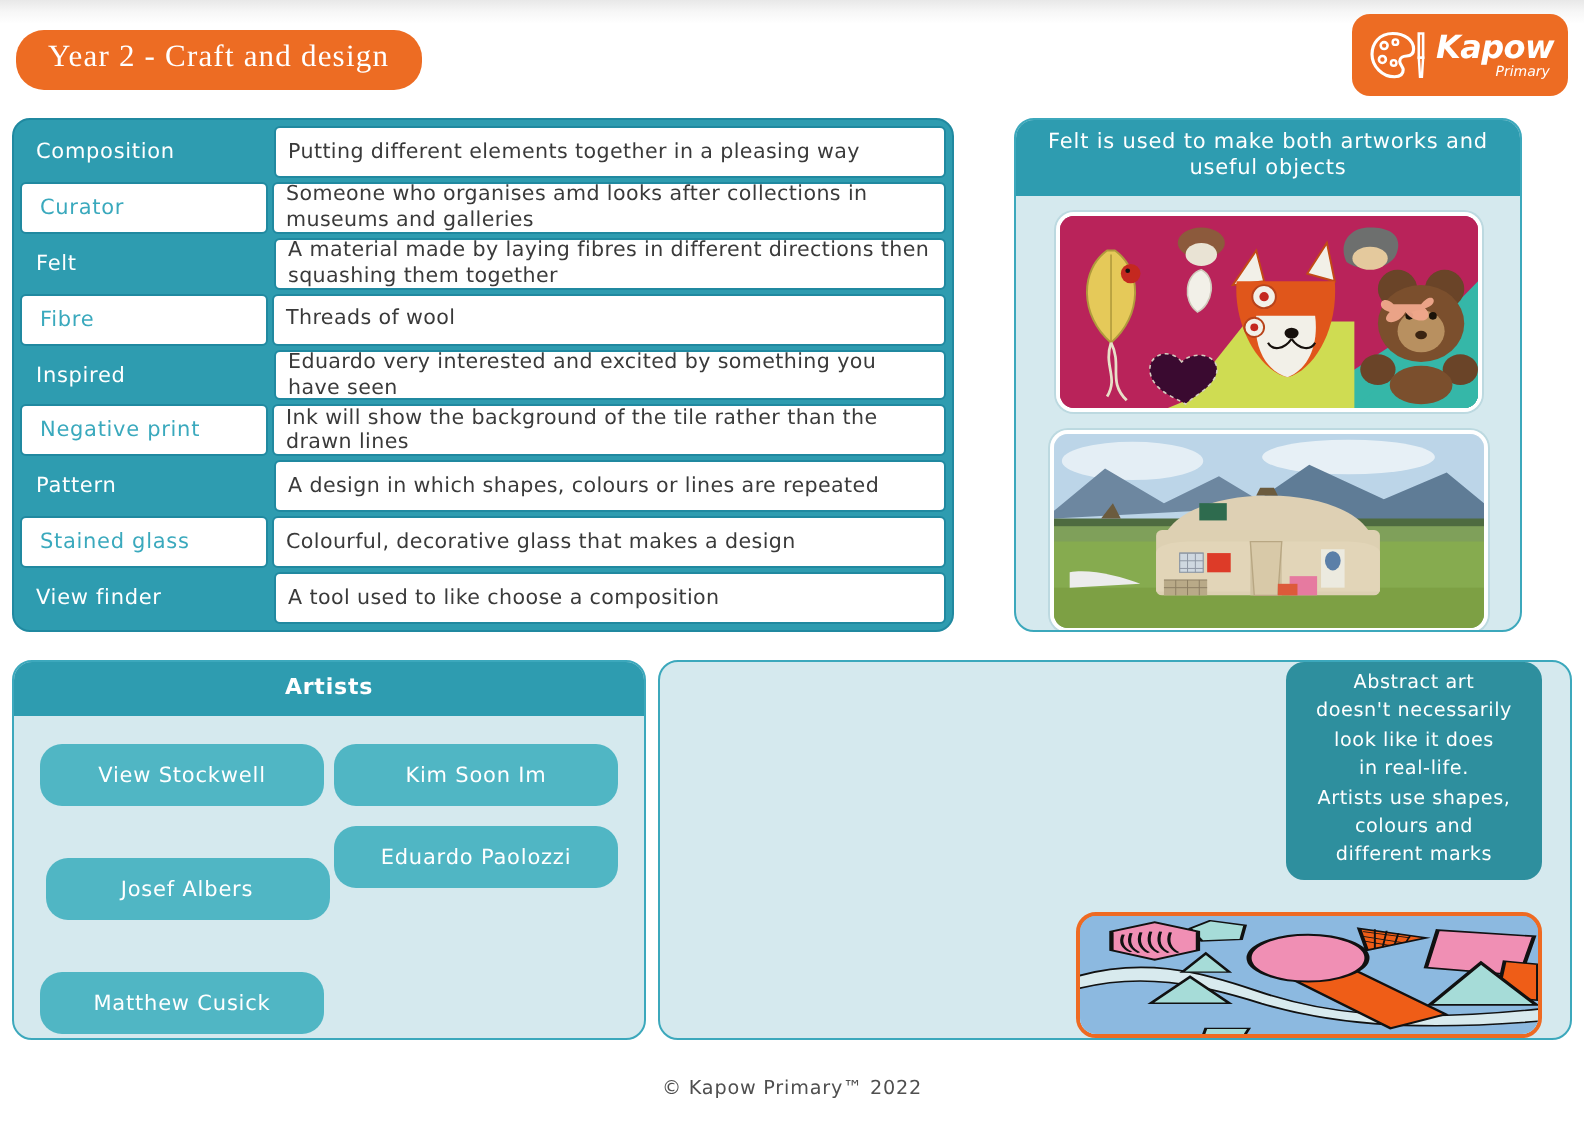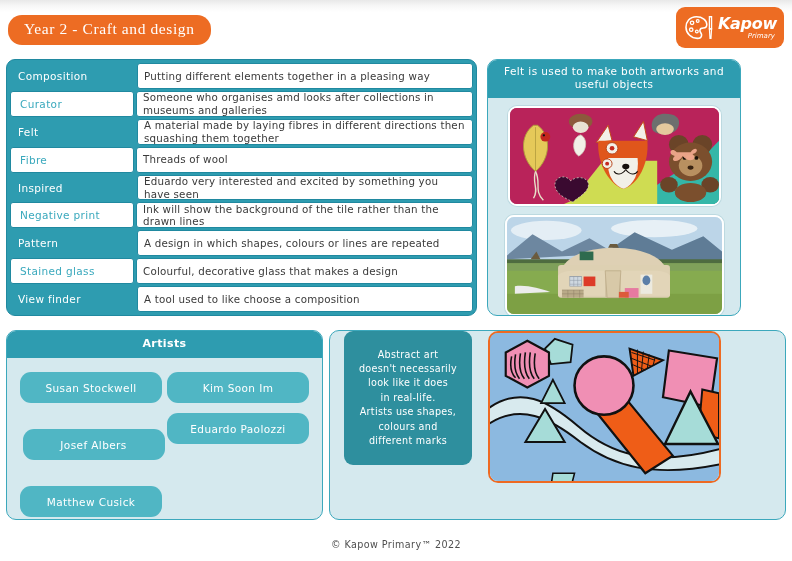--- a/index.html
+++ b/index.html
@@ -99,21 +99,21 @@
     background: #2e9cb0;
     color: #ffffff;
     text-align: center;
     font-size: 10.5px;
     line-height: 1.28;
     padding: 5px 8px 6px 8px;
     letter-spacing: 0.4px;
   }
 
   
-  #felt-panel { left: 487px; top: 59px; width: 254px; height: 257px; }
+  #felt-panel { left: 507px; top: 59px; width: 254px; height: 257px; }
   .photo {
     border: 2px solid #ffffff;
     border-radius: 9px;
     box-shadow: 0 0 0 1px #bcd9e0;
     overflow: hidden;
     position: relative;
   }
   #felt-photo { margin: 8px auto 0 auto; width: 213px; height: 100px; }
   #yurt-photo { margin: 9px auto 0 auto; width: 219px; height: 101px; }
 
@@ -135,22 +135,22 @@
     display: flex; align-items: center; justify-content: center;
   }
   .artist-chip.center { margin: 16px auto; }
 
   
   #abstract-panel {
     left: 329px; top: 330px; width: 457px; height: 190px;
     padding: 0;
   }
   .abstract-inner {
-    display: flex; align-items: flex-start; gap: 16px;
-    padding: 0 14px; height: 100%;
+    display: flex; align-items: flex-end; gap: 16px;
+    padding: 0 14px; height: 100%; flex-direction: column;
   }
   .abstract-text {
     background: #2e8f9e;
     color: #ffffff;
     border-radius: 9px;
     width: 128px; height: 134px;
     display: flex; align-items: center; justify-content: center;
     text-align: center;
     font-size: 9.6px;
     line-height: 1.5;
@@ -327,21 +327,21 @@
         <path d="M56 76 H78 M56 80 H78 M62 76 V84 M68 76 V84 M74 76 V84" stroke="#8d7f63" stroke-width="0.5"></path>
         <path d="M8 72 C18 70 34 74 44 78 L8 80 Z" fill="#ececec"></path>
         <path d="M24 44 L30 36 L34 44 Z" fill="#6b5b3e"></path>
       </svg>
     </div>
   </div>
 
   <div class="panel" id="artists-panel">
     <div class="panel-head" style="font-weight:bold;font-size:11px;padding:6px 8px 7px 8px;">Artists</div>
     <div class="artist-grid">
-      <div class="artist-chip">Susan Stockwell</div>
+      <div class="artist-chip">View Stockwell</div>
       <div class="artist-chip">Kim Soon Im</div>
       <div class="artist-chip center">Josef Albers</div>
       <div class="artist-chip">Eduardo Paolozzi</div>
       <div class="artist-chip">Matthew Cusick</div>
     </div>
   </div>
 
   <div class="panel" id="abstract-panel">
     <div class="abstract-inner">
       <div class="abstract-text">Abstract art

